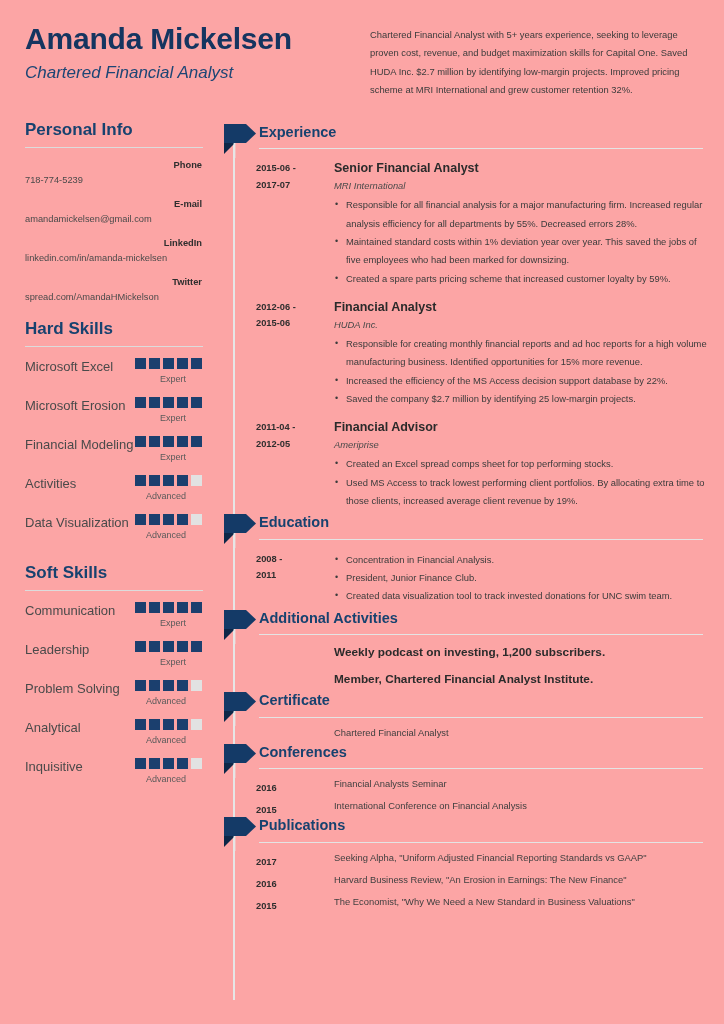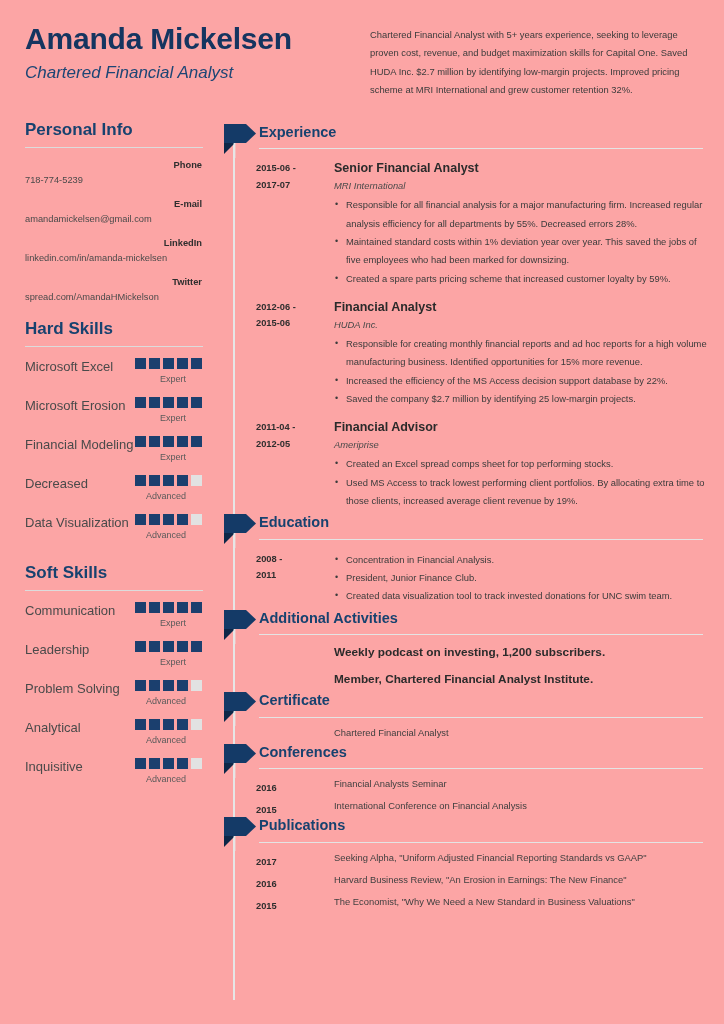--- a/index.html
+++ b/index.html
@@ -321,21 +321,21 @@
             <div class="skill-squares">
               <span class="sq on"></span>
               <span class="sq on"></span>
               <span class="sq on"></span>
               <span class="sq on"></span>
               <span class="sq on"></span>
             </div>
             <div class="skill-level">Expert</div>
           </div>
           <div class="skill-row">
-            <div class="skill-name">Decreased</div>
+            <div class="skill-name">Activities</div>
             <div class="skill-squares">
               <span class="sq on"></span>
               <span class="sq on"></span>
               <span class="sq on"></span>
               <span class="sq on"></span>
               <span class="sq off"></span>
             </div>
             <div class="skill-level">Advanced</div>
           </div>
           <div class="skill-row">

